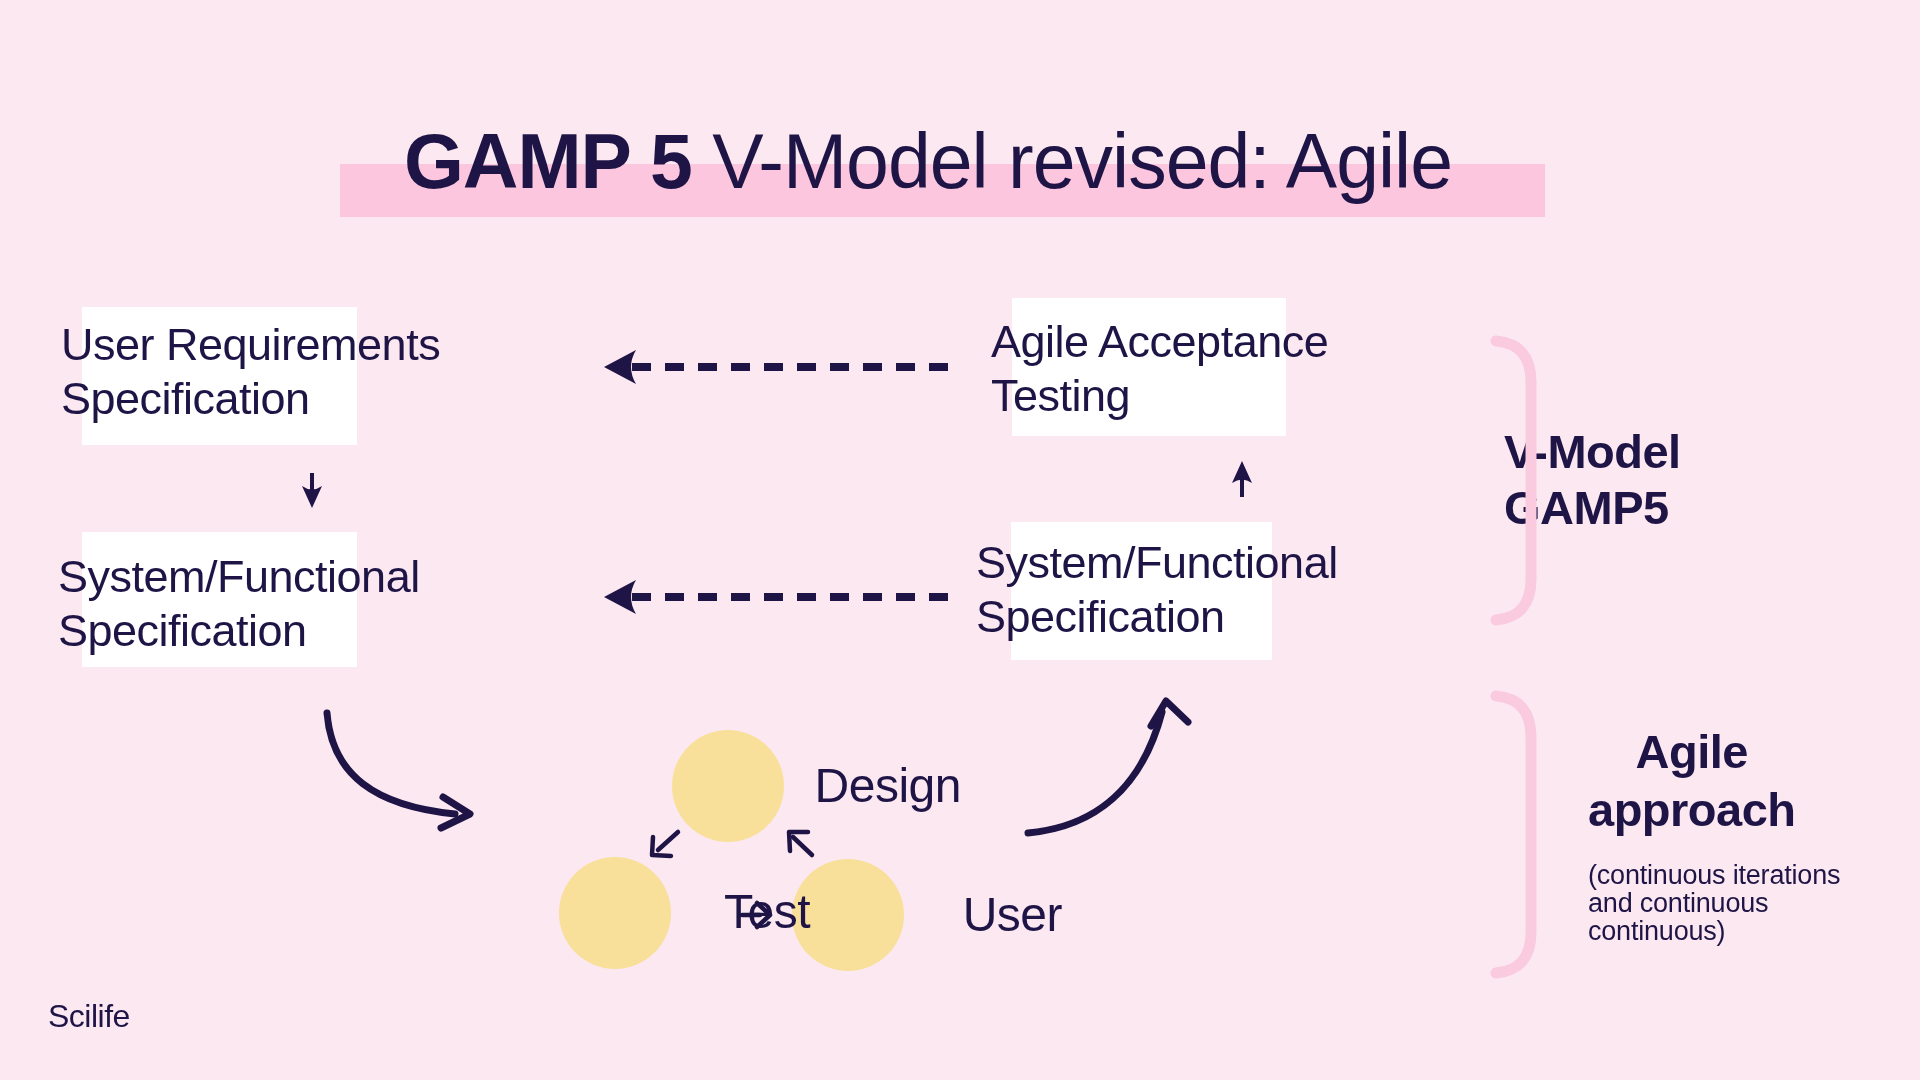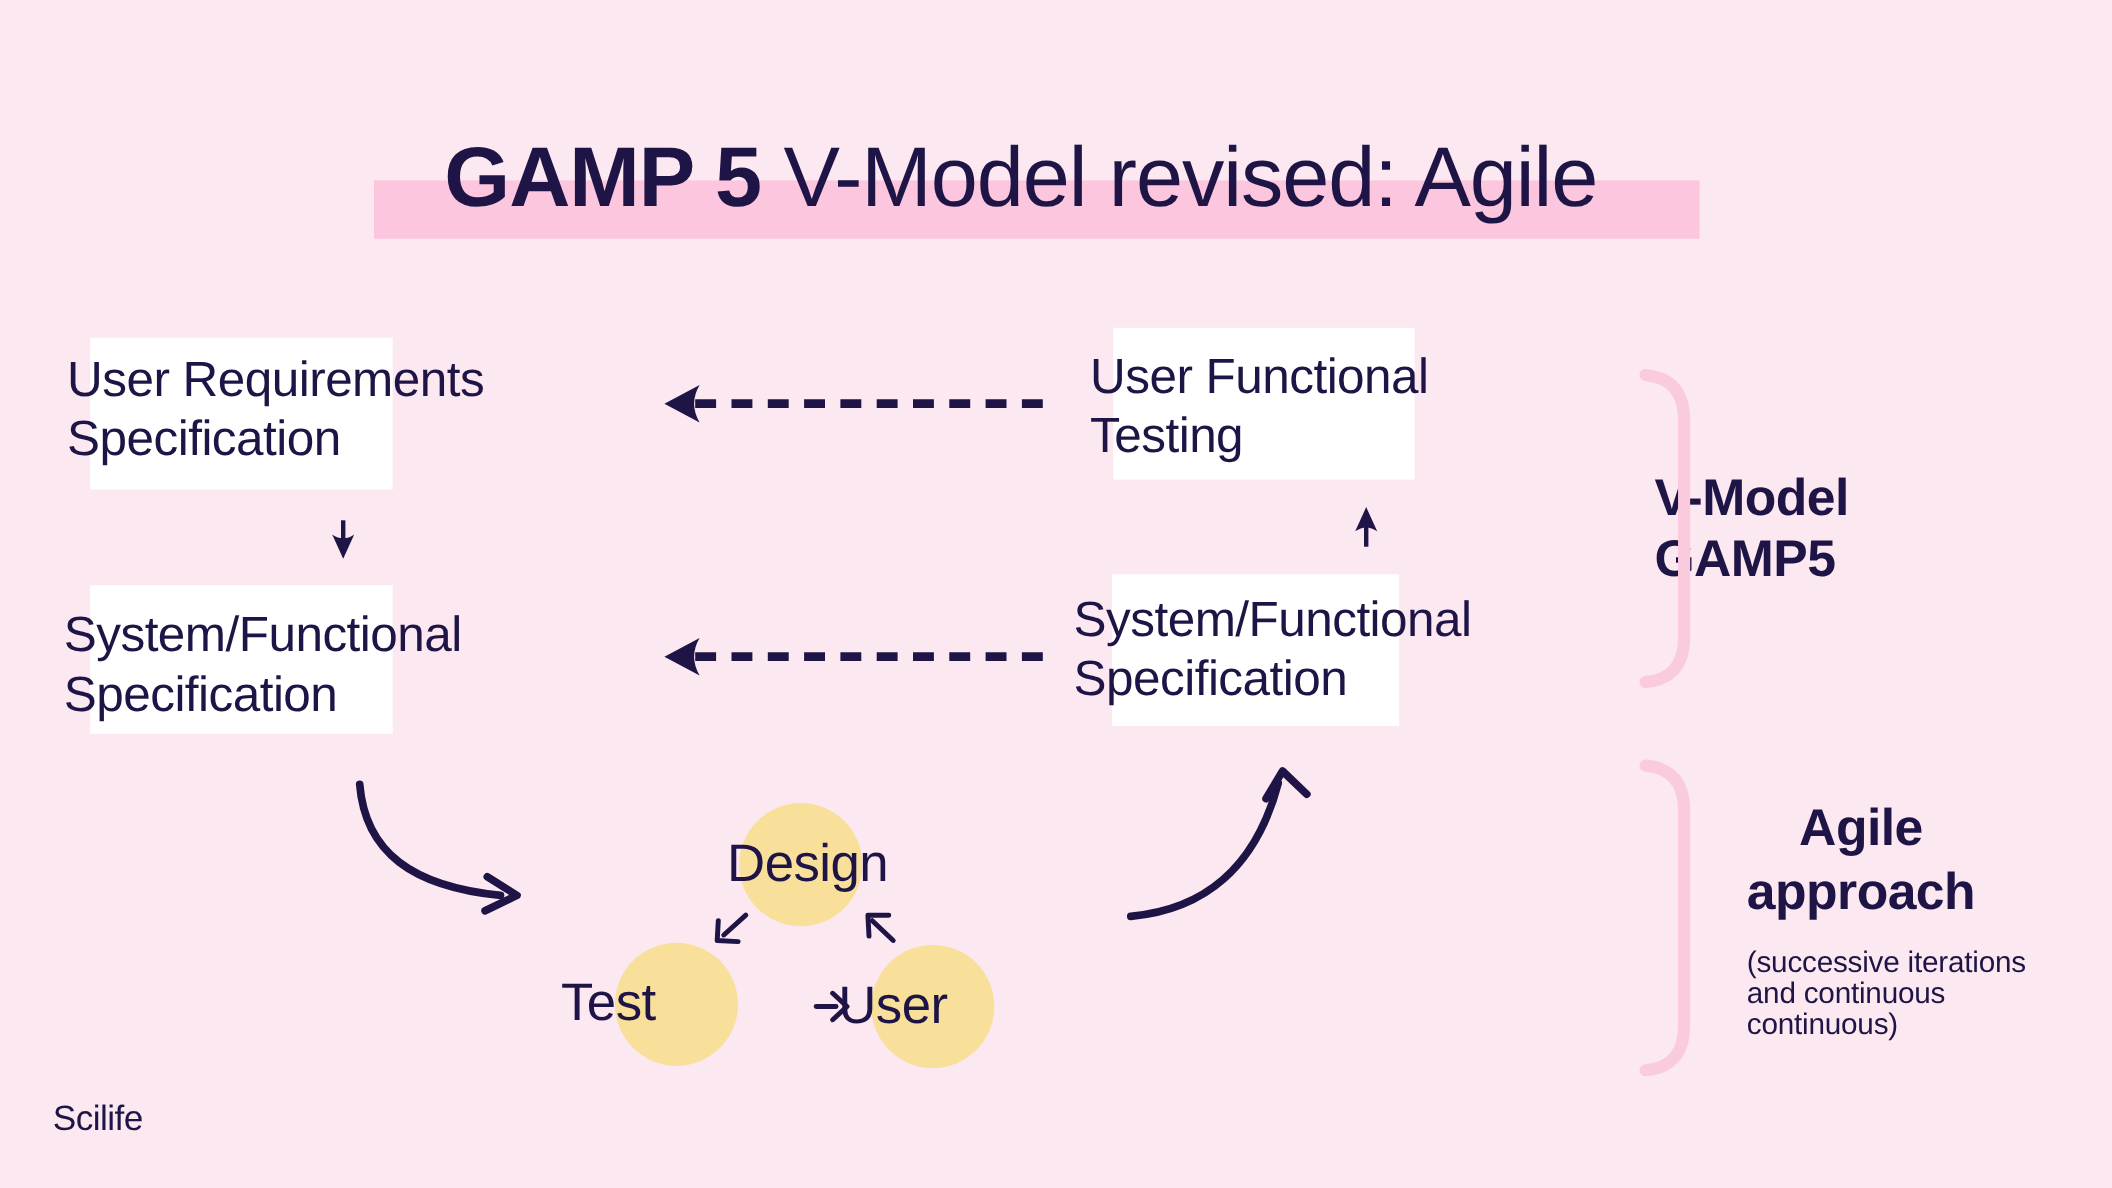--- a/index.html
+++ b/index.html
@@ -20,21 +20,21 @@
   .title .emph{font-weight:700;}
   
   .node-bg{background:#FFFFFF;}
   .node-text{
     width:520px;text-align:left;font-size:45px;line-height:54px;
     letter-spacing:-0.5px;white-space:nowrap;
   }
   
   .circle{width:112px;height:112px;border-radius:50%;background:#F8E09B;}
   .circle-label{
-    width:300px;text-align:left;font-size:48px;line-height:60px;
+    width:300px;text-align:right;font-size:48px;line-height:60px;
     letter-spacing:-0.5px;white-space:nowrap;
   }
   
   .side-head{font-size:47px;font-weight:700;letter-spacing:-0.5px;white-space:nowrap;}
   .side-note{font-size:27px;line-height:28px;letter-spacing:-0.2px;white-space:nowrap;}
   
   .logo{left:48px;top:998px;font-size:32px;font-weight:500;letter-spacing:-0.5px;}
   svg.overlay{left:0;top:0;pointer-events:none;}
 </style>
 </head>
@@ -52,21 +52,21 @@
   </div>
 
   <div class="abs node-bg" style="left:82px;top:532px;width:275px;height:135px;"></div>
   <div class="abs node-text" style="left:58px;top:550px;">
     <div>System/Functional</div>
     <div>Specification</div>
   </div>
 
   <div class="abs node-bg" style="left:1012px;top:298px;width:274px;height:138px;"></div>
   <div class="abs node-text" style="left:991px;top:315px;">
-    <div>User Functional</div>
+    <div>Agile Acceptance</div>
     <div>Testing</div>
   </div>
 
   <div class="abs node-bg" style="left:1011px;top:522px;width:261px;height:138px;"></div>
   <div class="abs node-text" style="left:976px;top:536px;">
     <div>System/Functional</div>
     <div>Specification</div>
   </div>
 
   <div class="abs circle" style="left:672px;top:730px;"></div>
@@ -81,21 +81,21 @@
     <div>V-Model</div>
     <div>GAMP5</div>
   </div>
 
   <div class="abs side-head" style="left:1588px;top:723px;line-height:58px;text-align:center;">
     <div>Agile</div>
     <div>approach</div>
   </div>
 
   <div class="abs side-note" style="left:1588px;top:861px;">
-    <div>(successive iterations</div>
+    <div>(continuous iterations</div>
     <div>and continuous</div>
     <div>continuous)</div>
   </div>
 
   <div class="abs logo">Scilife</div>
 
   <svg class="abs overlay" width="1920" height="1080" viewBox="0 0 1920 1080">
 
     <g>
       <line x1="632" y1="367" x2="957" y2="367" stroke="#1E1546" stroke-width="8" stroke-dasharray="19 14"></line>

